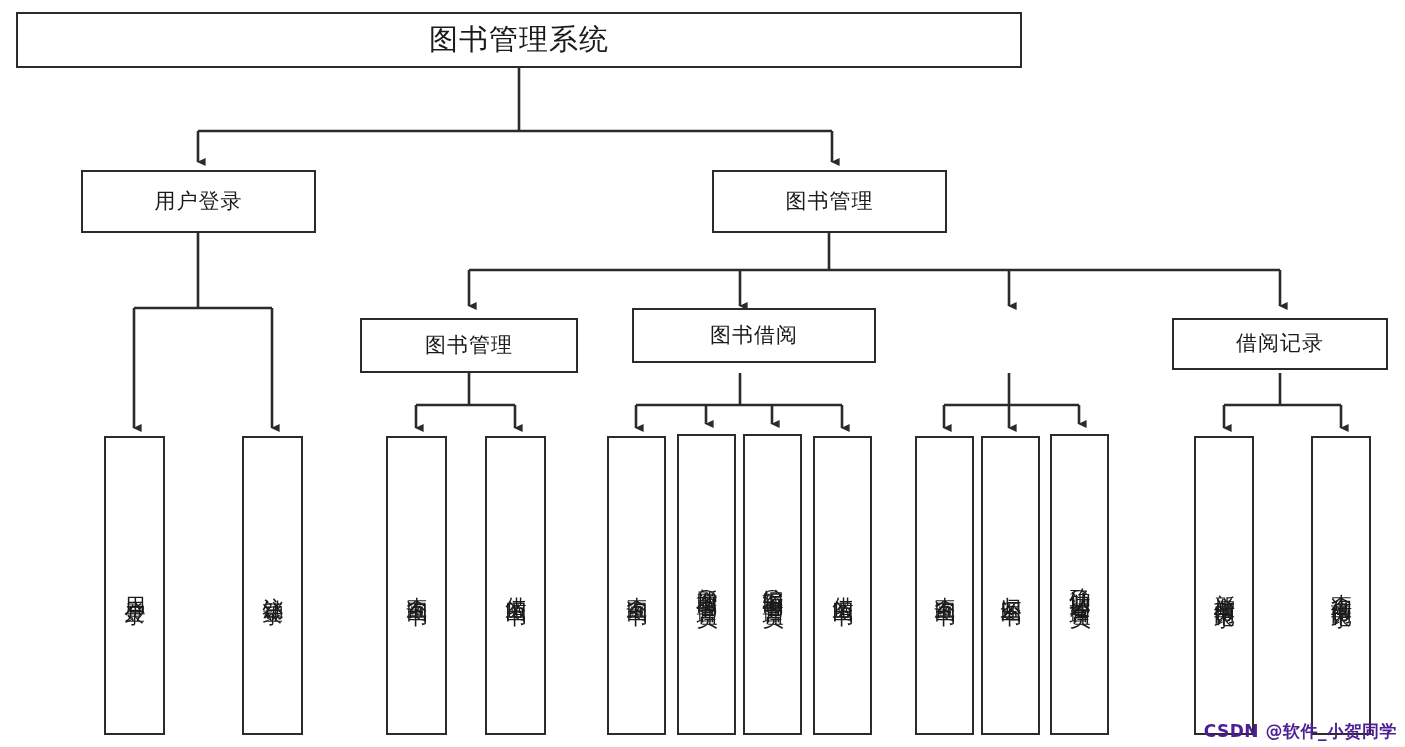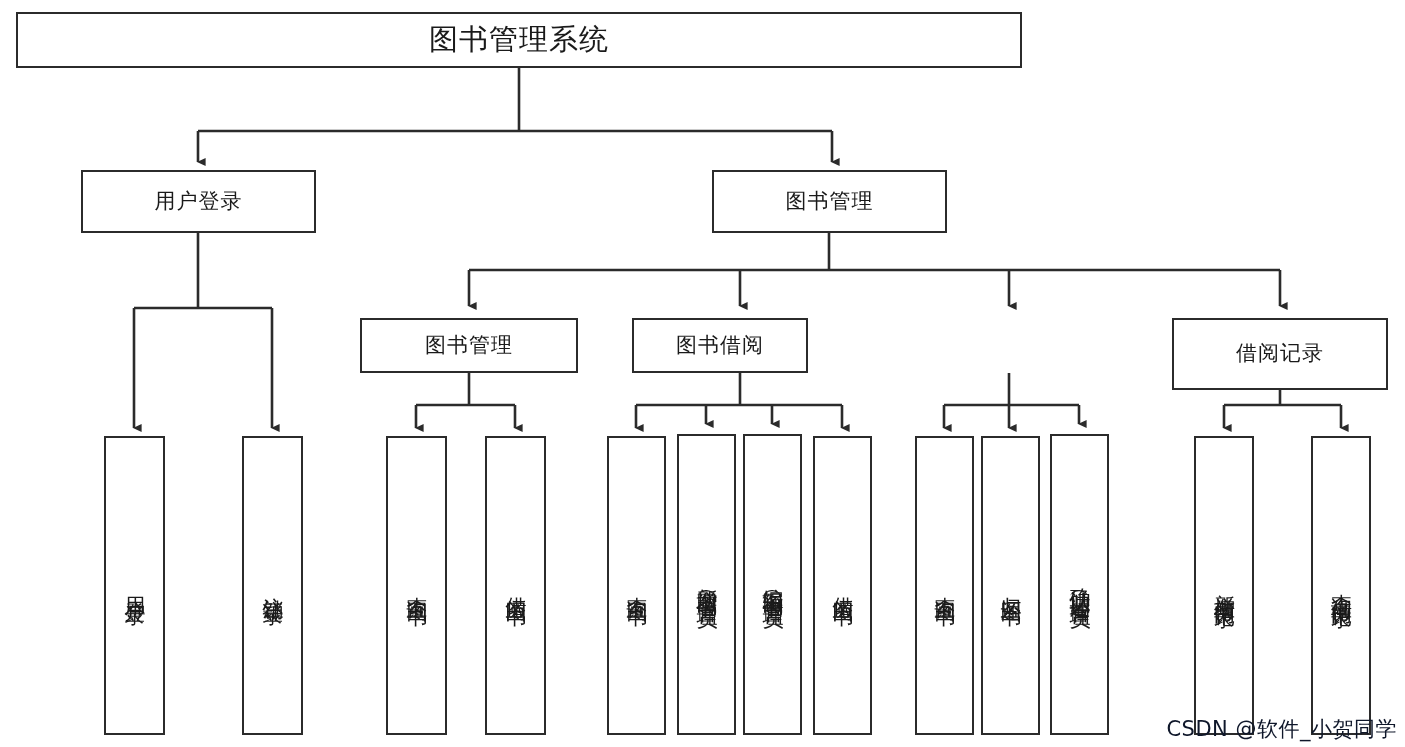--- a/index.html
+++ b/index.html
@@ -53,25 +53,26 @@
     white-space: nowrap;
     text-align: center;
   }
   .title-label {
     font-size: 29px;
   }
   #watermark {
     position: absolute;
     right: 8px;
     bottom: 4px;
-    font-size: 21px;
-    color: #0f172a;
+    font-size: 17px;
+    color: #4c1d95;
     white-space: nowrap;
     letter-spacing: 0.5px;
     pointer-events: none;
+    font-weight: bold;
   }
 </style>
 </head>
 <body>
 
 <div id="diagram-root">
 
   <svg id="tree-svg" viewBox="0 0 1405 747" xmlns="http://www.w3.org/2000/svg">
     <defs>
       <marker id="arrow" markerWidth="9" markerHeight="9" refX="4.5" refY="7.6" orient="auto" markerUnits="userSpaceOnUse">
@@ -129,24 +130,24 @@
   <div class="node-box" style="left:81px; top:170px; width:235px; height:63px;">
     <span class="node-label-h">用户登录</span>
   </div>
   <div class="node-box" style="left:712px; top:170px; width:235px; height:63px;text-align:right;">
     <span class="node-label-h">图书管理</span>
   </div>
 
   <div class="node-box" style="left:360px; top:318px; width:218px; height:55px;">
     <span class="node-label-h">图书管理</span>
   </div>
-  <div class="node-box" style="left:632px; top:318px; width:176px; height:55px;">
+  <div class="node-box" style="left:632px; top:308px; width:244px; height:55px;">
     <span class="node-label-h">图书借阅</span>
   </div>
-  <div class="node-box" style="left:1172px; top:318px; width:216px; height:72px;">
+  <div class="node-box" style="left:1172px; top:318px; width:216px; height:52px;">
     <span class="node-label-h">借阅记录</span>
   </div>
 
   <div class="node-box" style="left:104px; top:436px; width:61px; height:299px;">
     <span class="node-label-v">用户登录</span>
   </div>
   <div class="node-box" style="left:242px; top:436px; width:61px; height:299px;">
     <span class="node-label-v">注销登录</span>
   </div>
 

